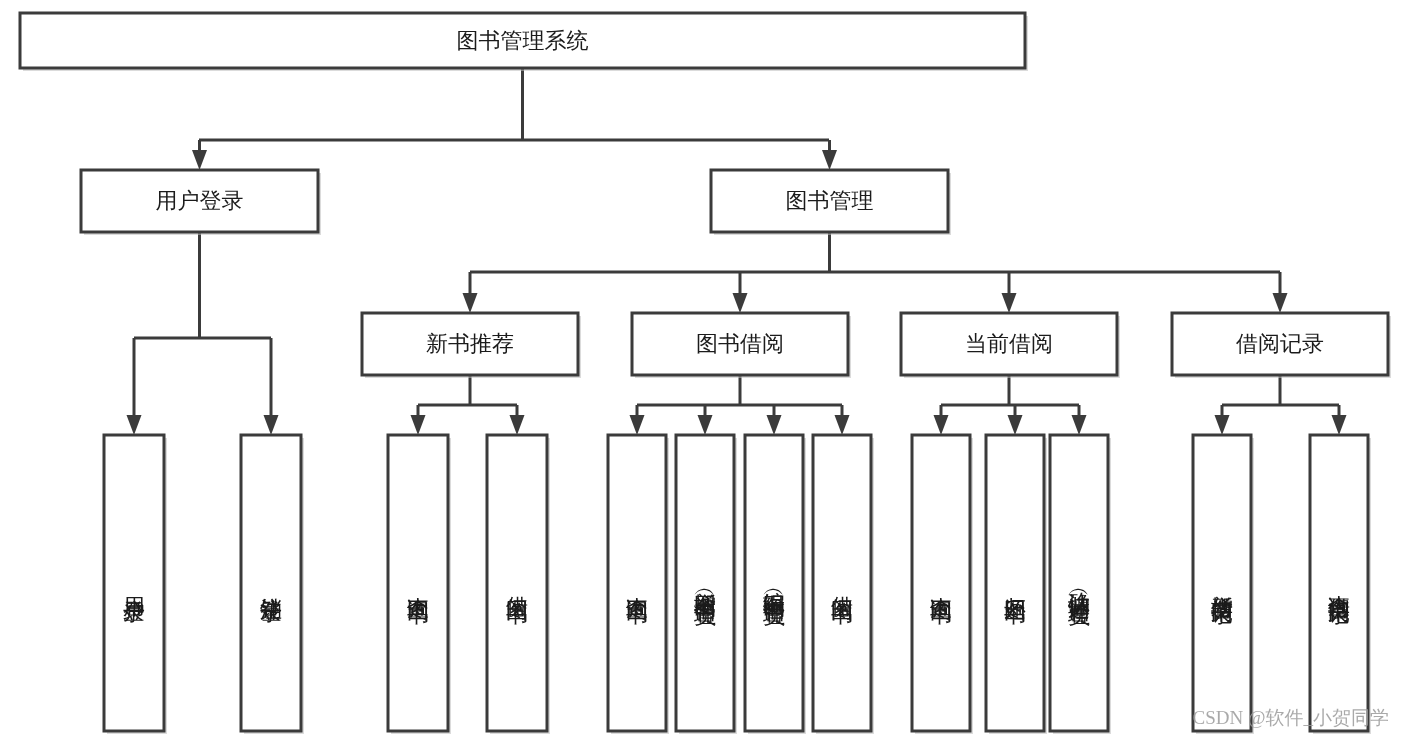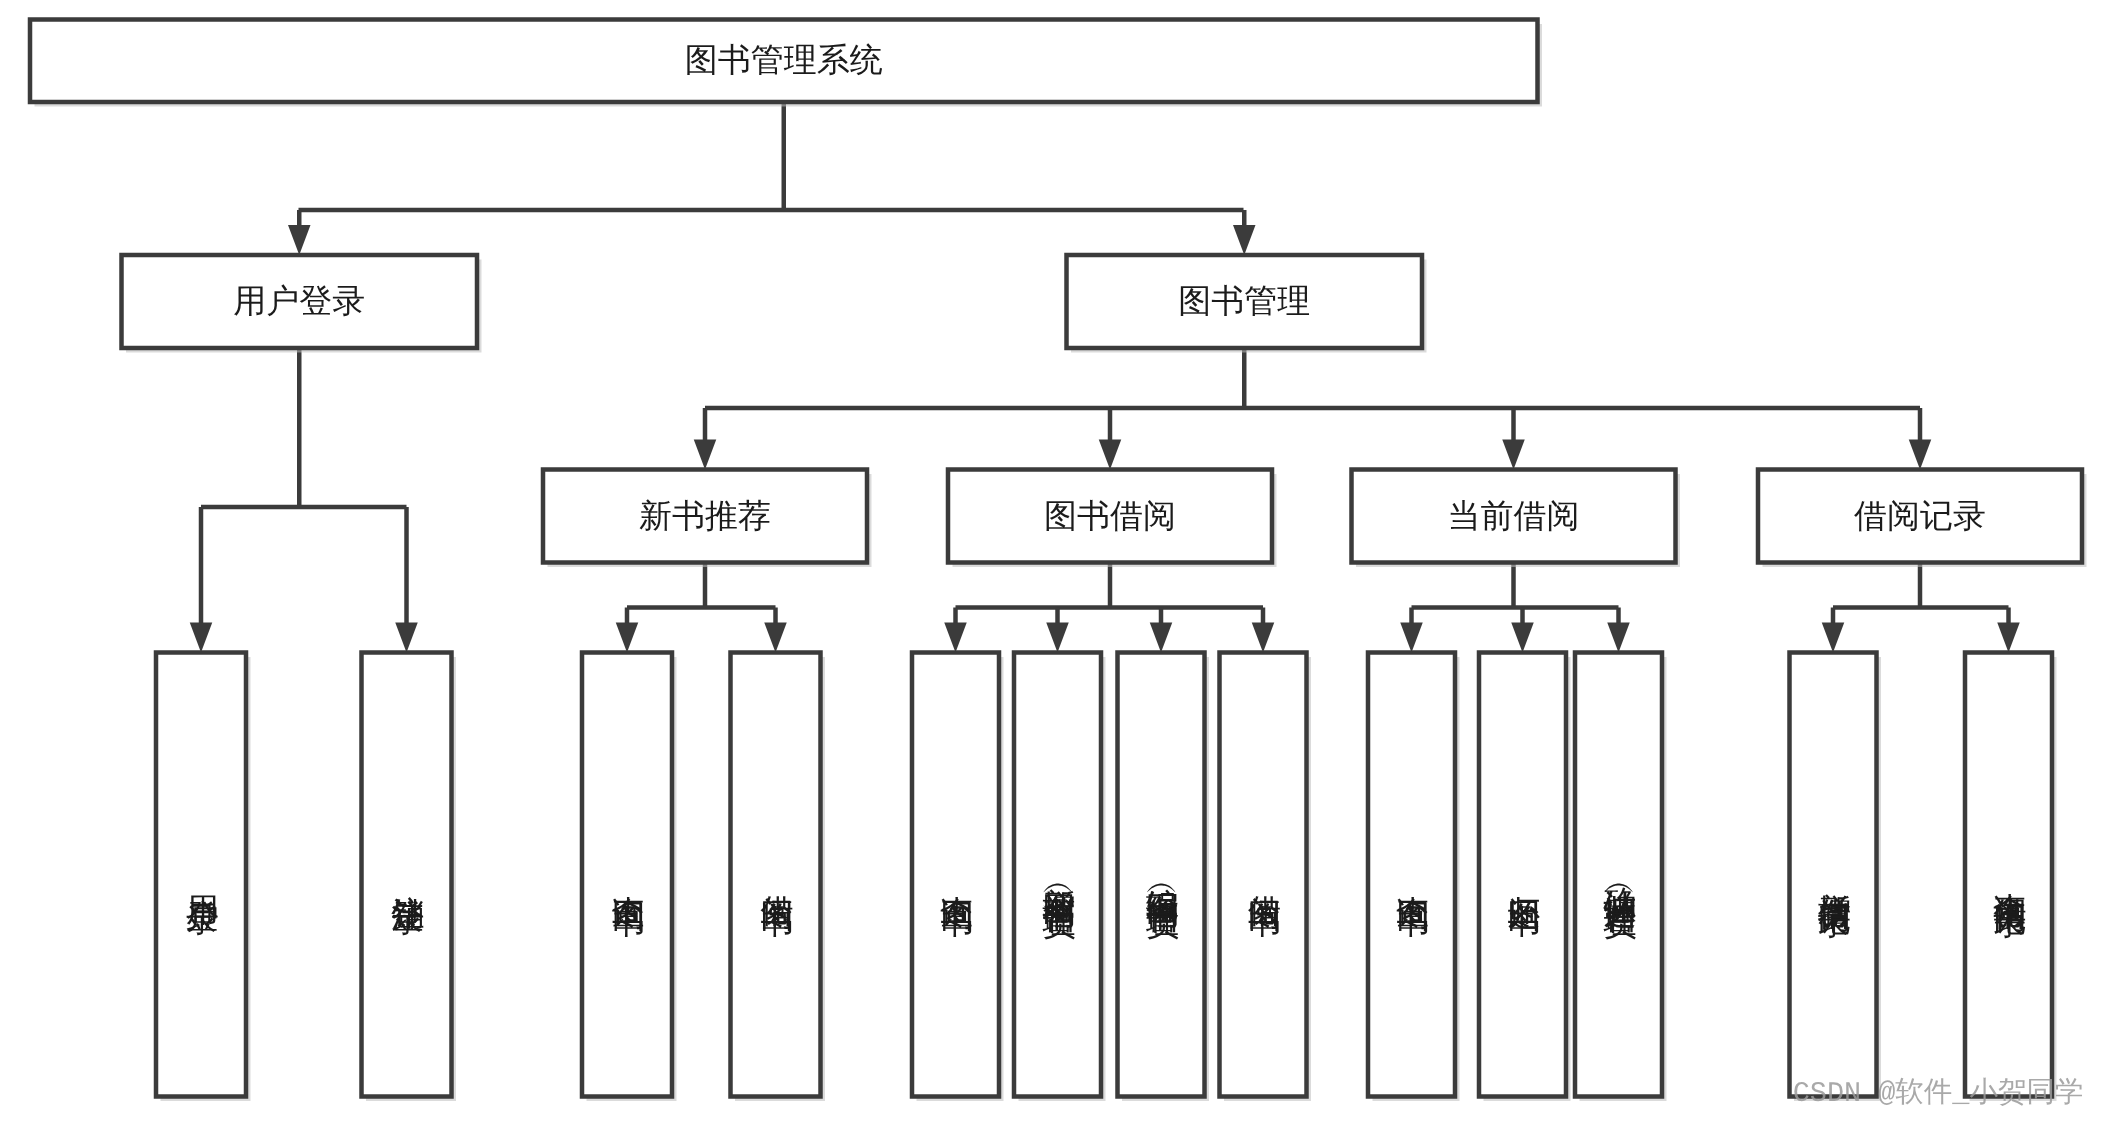--- a/index.html
+++ b/index.html
@@ -36,22 +36,22 @@
     font-size:22px;
     color:#1b1b1b;
     letter-spacing:2px;
     line-height:1;
     white-space:nowrap;
     pointer-events:none;
   }
   .watermark{
     position:absolute;
     right:12px;
-    bottom:6px;
-    font-family:Liberation Mono, monospace;
+    bottom:16px;
+    font-family:Liberation Serif, serif;
     font-size:19px;
     color:#9b9b9b;
     opacity:.85;
     white-space:nowrap;
     pointer-events:none;
   }
 </style>
 </head>
 <body>
 

